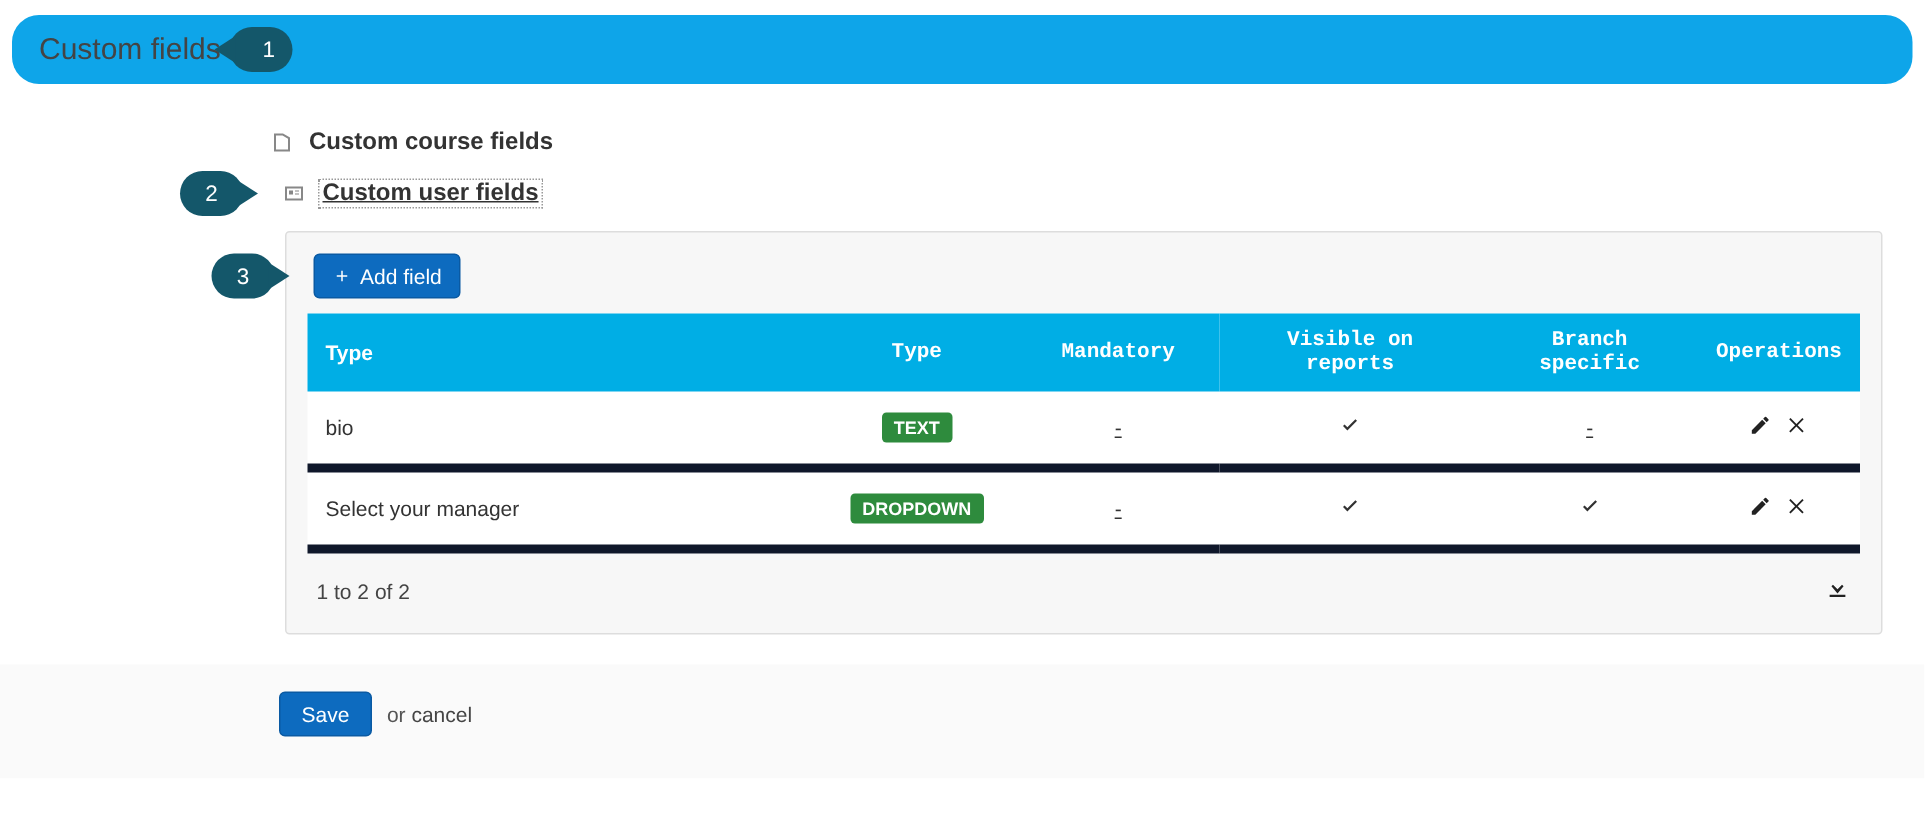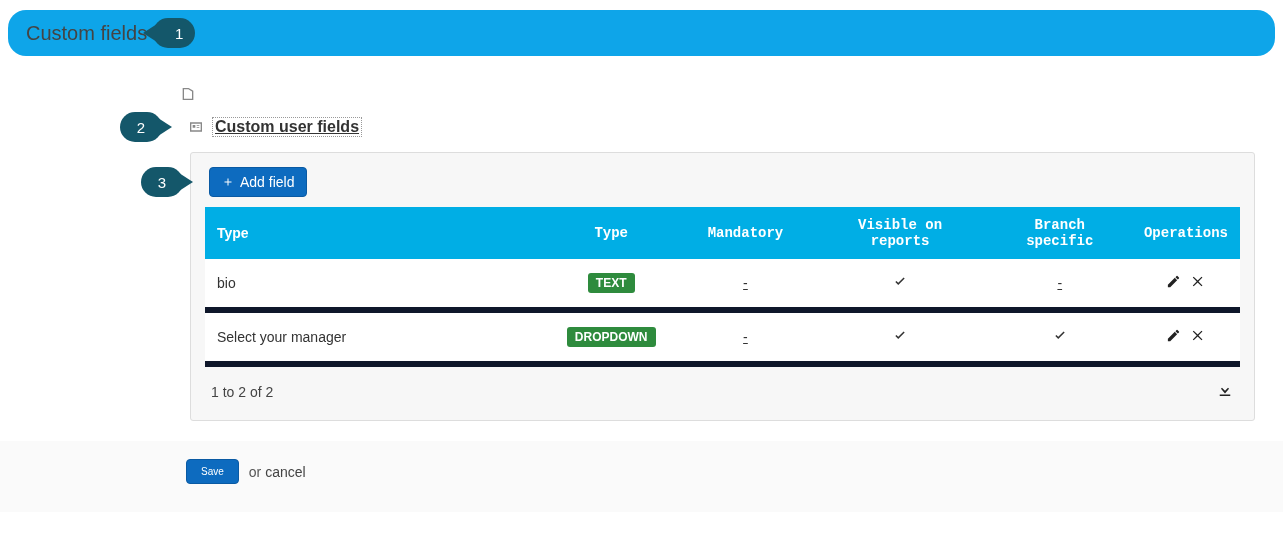--- a/index.html
+++ b/index.html
@@ -181,21 +181,21 @@
     align-items: center;
     gap: 10px;
     margin-top: 20px;
   }
   .btn-save {
     background: #0d6bbf;
     color: #fff;
     border: 1px solid #0a5aa3;
     border-radius: 4px;
     padding: 6px 14px;
-    font-size: 10px;
+    font-size: 14px;
     cursor: pointer;
   }
   .cancel-wrap { color: #555; }
   .cancel-link { color: #444; text-decoration: none; cursor: pointer; }
   .callout-3-wrap {
     display:flex;
     align-items:center;
   }
 </style>
 </head>
@@ -209,20 +209,21 @@
 </div>
 
 <div class="content">
 
   <div class="section-line">
     <span class="section-icon">
       <svg viewBox="0 0 24 24">
           <path d="M4 3h9l7 4v14H4V3zm2 2v14h12V8.2L12.5 5H6z"></path>
         </svg>
     </span>
+    <span class="section-title">Custom course fields</span>
   </div>
 
   <div class="callout-wrap-2">
     <span class="callout-standalone">
         <span>2</span>
       </span>
     <span class="section-icon">
       <svg viewBox="0 0 24 24">
           <path d="M3 5h18v14H3V5zm2 2v10h14V7H5zm2 2h4v4H7V9zm6 0h4v1h-4V9zm0 3h4v1h-4v-1z"></path>
         </svg>

